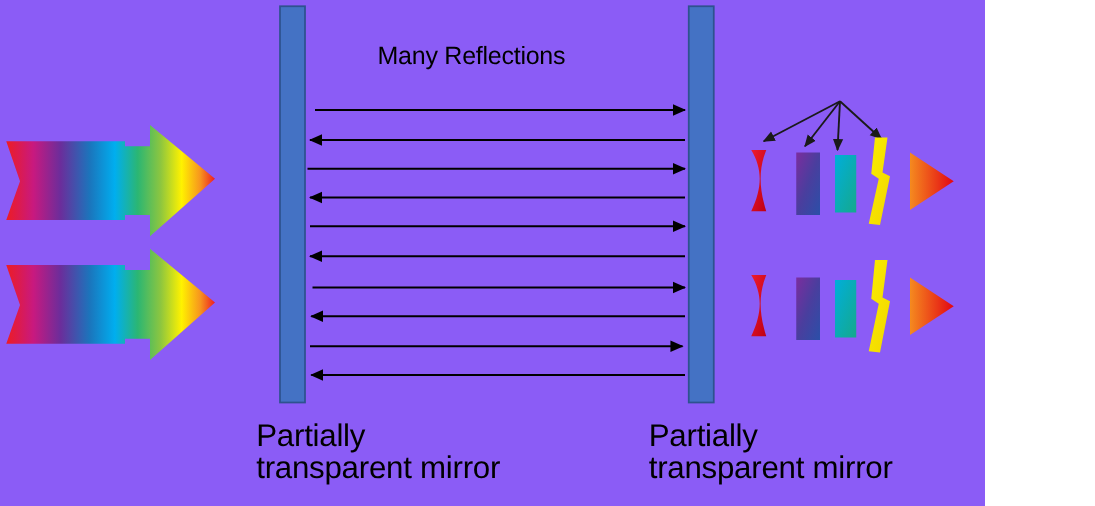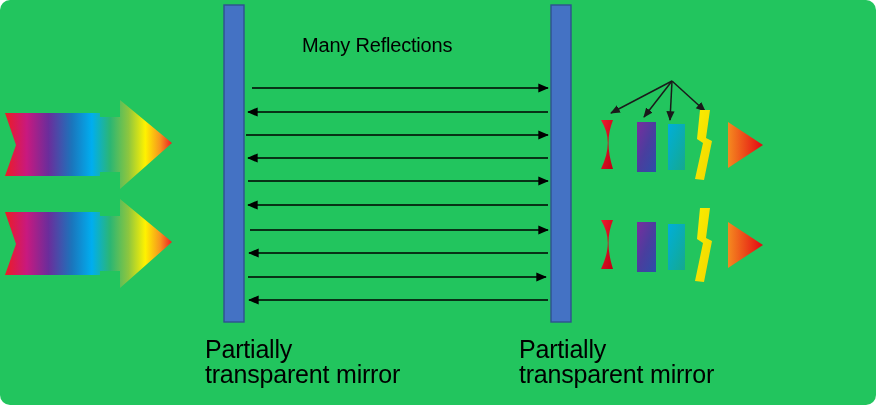--- a/index.html
+++ b/index.html
@@ -5,25 +5,24 @@
   html, body {
     margin: 0;
     padding: 0;
     background: #ffffff;
   }
   body {
     font-family: "Liberation Sans", sans-serif;
   }
   #diagram-root {
     position: relative;
-    width: 876px;
+    width: 788px;
     height: 405px;
-    background: #22c55e;
+    background: #8b5cf6;
     overflow: hidden;
-    border-radius: 10px;
   }
   #diagram-svg {
     position: absolute;
     left: 0;
     top: 0;
     width: 876px;
     height: 405px;
   }
   .label-text {
     position: absolute;

